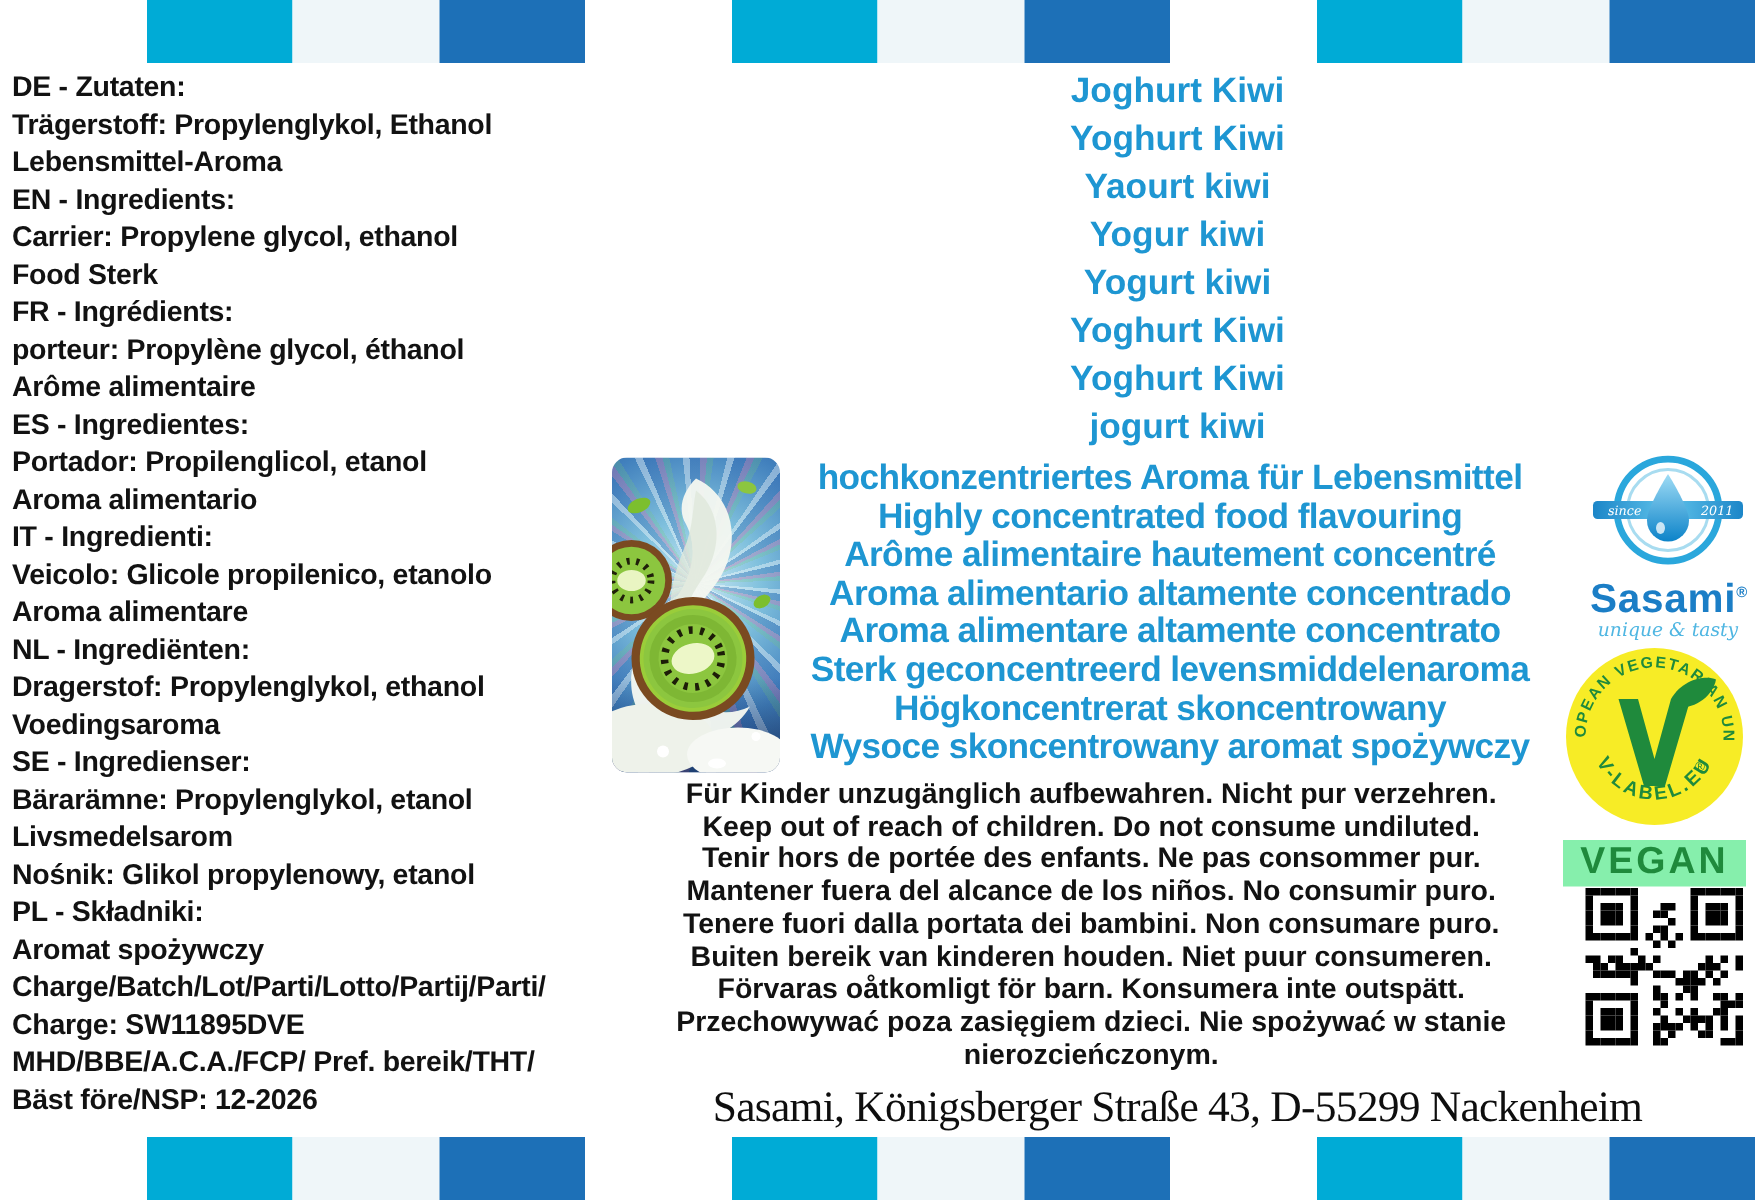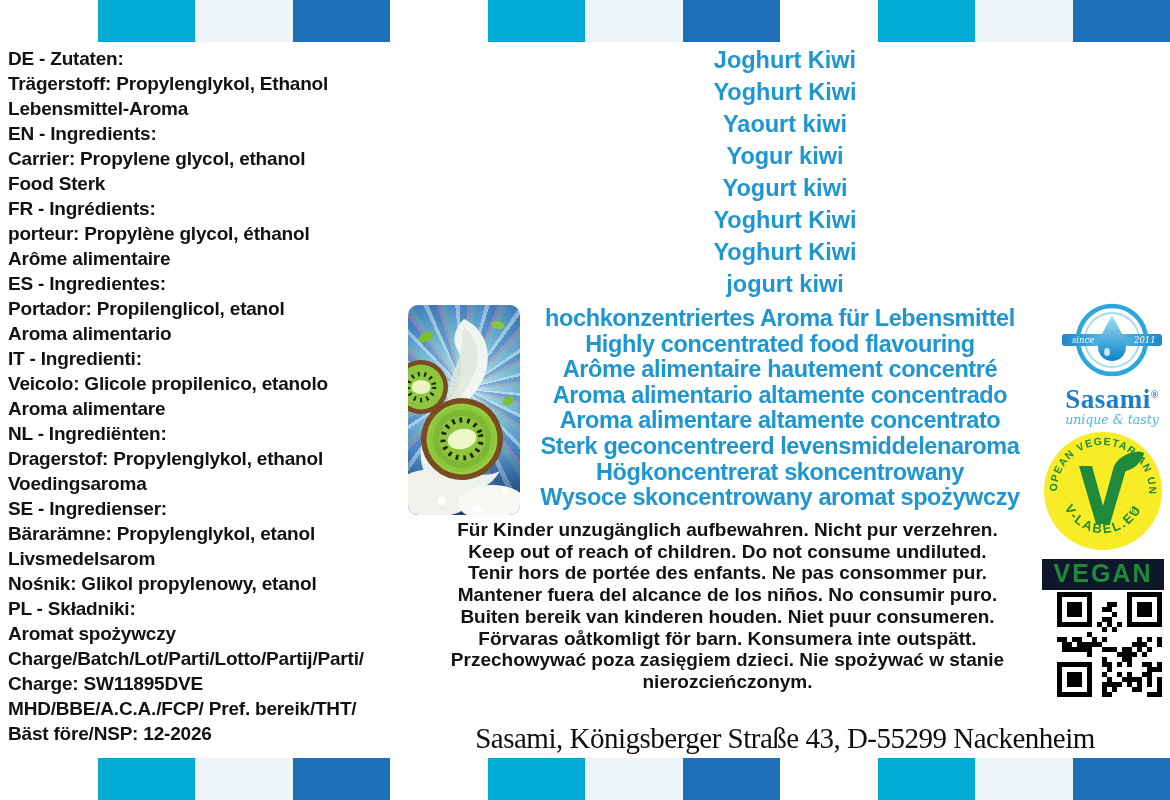--- a/index.html
+++ b/index.html
@@ -35,27 +35,27 @@
           color:#1E96D2;font-size:23.5px;font-weight:bold;line-height:25.6px;letter-spacing:-0.4px;}
   .claims div{white-space:nowrap;}
   
   .warnings{position:absolute;left:405px;top:519px;width:645px;text-align:center;color:#121212;
             font-size:19px;font-weight:bold;line-height:21.7px;}
   
   .address{position:absolute;left:400px;top:722px;width:770px;text-align:center;color:#0e0e0e;
            font-family:"Liberation Serif",serif;font-size:29px;letter-spacing:-0.5px;}
   
   .brand{position:absolute;left:1060px;top:302px;width:104px;text-align:center;}
-  .brand-name{color:#1B7EC6;font-size:27px;font-weight:bold;letter-spacing:0.5px;line-height:26px;font-family:Liberation Serif, serif;}
+  .brand-name{color:#1B7EC6;font-size:27px;font-weight:bold;letter-spacing:0.5px;line-height:26px;}
   .brand-name sup{font-size:10px;}
   .brand-tagline{color:#4FB6E2;font-family:"DejaVu Serif",serif;font-style:italic;
                  font-size:12.5px;line-height:15px;}
   
   .vegan{position:absolute;left:1042px;top:430px;width:122px;text-align:center;}
-  .vegan-badge{margin-top:3px;background:#0f172a;color:#1F8A3C;font-size:25px;font-weight:bold;
+  .vegan-badge{margin-top:3px;background:#86efac;color:#1F8A3C;font-size:25px;font-weight:bold;
                letter-spacing:2px;line-height:29px;height:31px;}
   
   .qr{position:absolute;left:1057px;top:592px;width:105px;height:105px;background:#fff;}
 </style>
 </head>
 <body>
 
 <div class="sheet">
 
   <div class="decor-bar top">
@@ -159,20 +159,21 @@
       <div>Sterk geconcentreerd levensmiddelenaroma</div>
       <div>Högkoncentrerat skoncentrowany</div>
       <div>Wysoce skoncentrowany aromat spożywczy</div>
     </div>
 
   <div class="warnings">
       <div>Für Kinder unzugänglich aufbewahren. Nicht pur verzehren.</div>
       <div>Keep out of reach of children. Do not consume undiluted.</div>
       <div>Tenir hors de portée des enfants. Ne pas consommer pur.</div>
       <div>Mantener fuera del alcance de los niños. No consumir puro.</div>
+      <div>Tenere fuori dalla portata dei bambini. Non consumare puro.</div>
       <div>Buiten bereik van kinderen houden. Niet puur consumeren.</div>
       <div>Förvaras oåtkomligt för barn. Konsumera inte outspätt.</div>
       <div>Przechowywać poza zasięgiem dzieci. Nie spożywać w stanie nierozcieńczonym.</div>
     </div>
 
   <div class="brand">
     <svg viewBox="0 0 104 76" width="104" height="76">
       <defs>
         <linearGradient id="dropg" x1="0" y1="0" x2="0" y2="1">
           <stop offset="0" stop-color="#9FDCF5"></stop>

